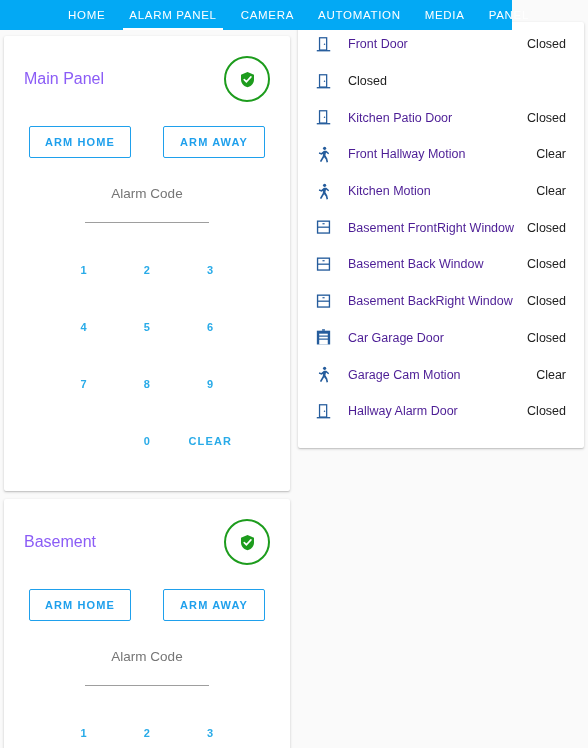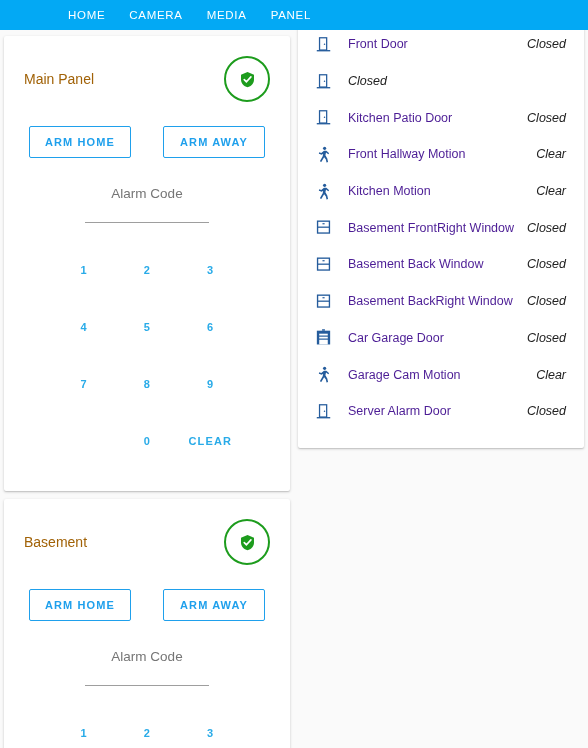--- a/index.html
+++ b/index.html
@@ -7,21 +7,21 @@
     width: 588px; height: 748px;
     background: #fafafa;
     font-family: "Liberation Sans", sans-serif;
     overflow: hidden;
   }
   #app { position: relative; width: 588px; height: 748px; background: #fafafa; }
 
   
   .navbar {
     position: absolute; top: 0; left: 0;
-    width: 588px; height: 30px;
+    width: 512px; height: 30px;
     background: #03a9f4;
     display: flex; align-items: flex-start;
     padding-left: 56px;
     z-index: 50;
   }
   .nav-tab {
     position: relative;
     height: 30px;
     display: flex; align-items: center;
     padding: 0 12px;
@@ -59,22 +59,22 @@
     box-shadow: 0 1px 3px rgba(0,0,0,0.18), 0 1px 1px rgba(0,0,0,0.10);
     overflow: hidden;
   }
 
   
   .panel-head {
     display: flex; align-items: center; justify-content: space-between;
     padding: 20px 20px 0 20px;
   }
   .panel-title {
-    font-size: 14px;
-    color: #a16207;
+    font-size: 16px;
+    color: #8b5cf6;
     font-weight: 400;
   }
   .shield-badge {
     width: 46px; height: 46px;
     border: 2px solid #1d9c1d;
     border-radius: 50%;
     display: flex; align-items: center; justify-content: center;
     flex: none;
   }
   .arm-row {
@@ -149,31 +149,32 @@
   .sensor-name {
     flex: 1;
     font-size: 12.5px;
     color: #4c1d95;
     white-space: nowrap;
   }
   .sensor-state {
     font-size: 12.5px;
     color: #212121;
     white-space: nowrap;
-    font-style: italic;
   }
 </style>
 </head>
 <body>
 
 <div id="app">
 
   <div class="navbar" id="navbar">
       <div class="nav-tab">HOME</div>
+      <div class="nav-tab active">ALARM PANEL</div>
       <div class="nav-tab">CAMERA</div>
+      <div class="nav-tab">AUTOMATION</div>
       <div class="nav-tab">MEDIA</div>
       <div class="nav-tab">PANEL</div>
     </div>
 
   <div class="columns">
 
     <div class="col col-left" id="left-column">
         <div class="card">
           <div class="panel-head">
             <div class="panel-title">Main Panel</div>
@@ -345,20 +346,20 @@
             <div class="sensor-state">Clear</div>
           </div>
           <div class="sensor-row">
             <div class="sensor-icon">
               <svg viewBox="0 0 24 24" width="19" height="19">
                 <rect x="7" y="3.5" width="9" height="15.5" fill="none" stroke="#255c9c" stroke-width="1.6"></rect>
                 <circle cx="13.3" cy="11.6" r="0.95" fill="#255c9c"></circle>
                 <rect x="3.5" y="19" width="17" height="1.7" fill="#255c9c"></rect>
               </svg>
             </div>
-            <div class="sensor-name">Server Alarm Door</div>
+            <div class="sensor-name">Hallway Alarm Door</div>
             <div class="sensor-state">Closed</div>
           </div>
         </div>
     </div>
 
   </div>
 </div>
 
 </body></html>

